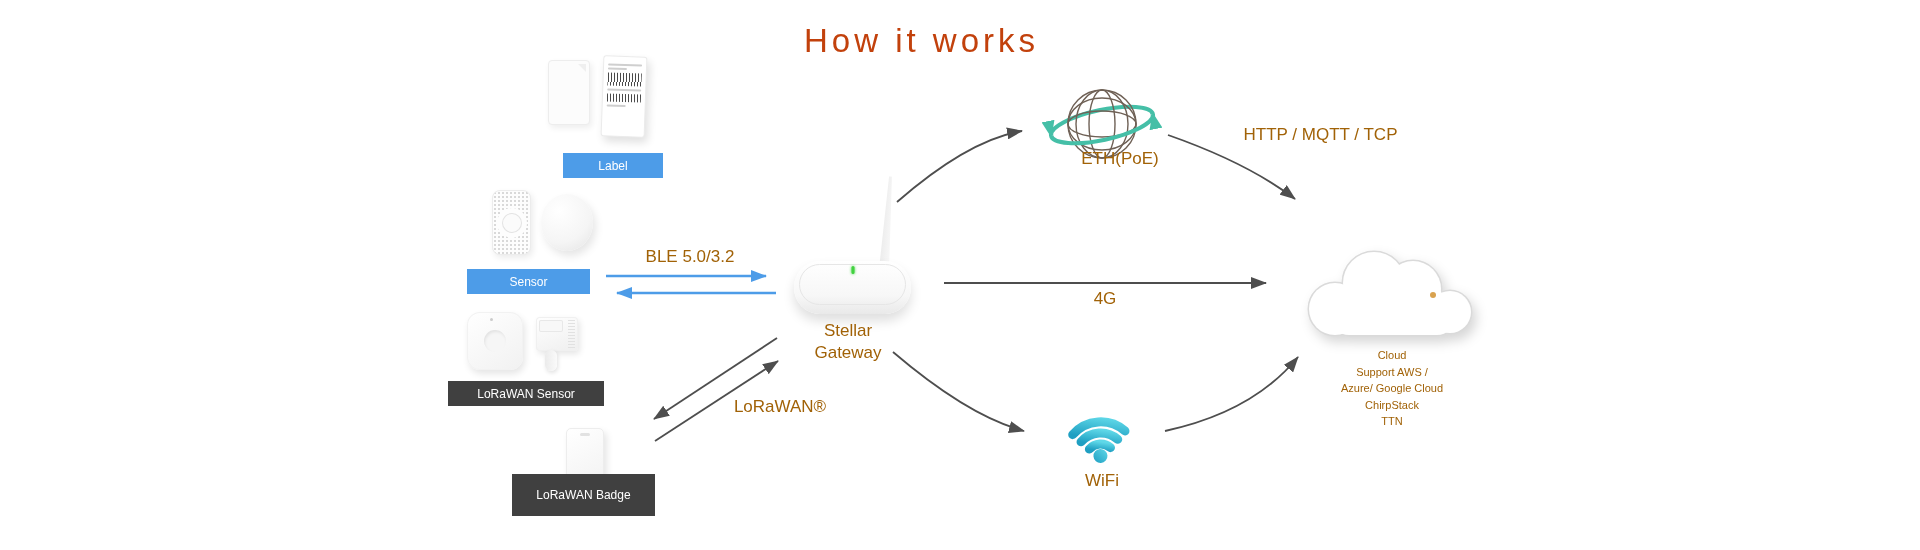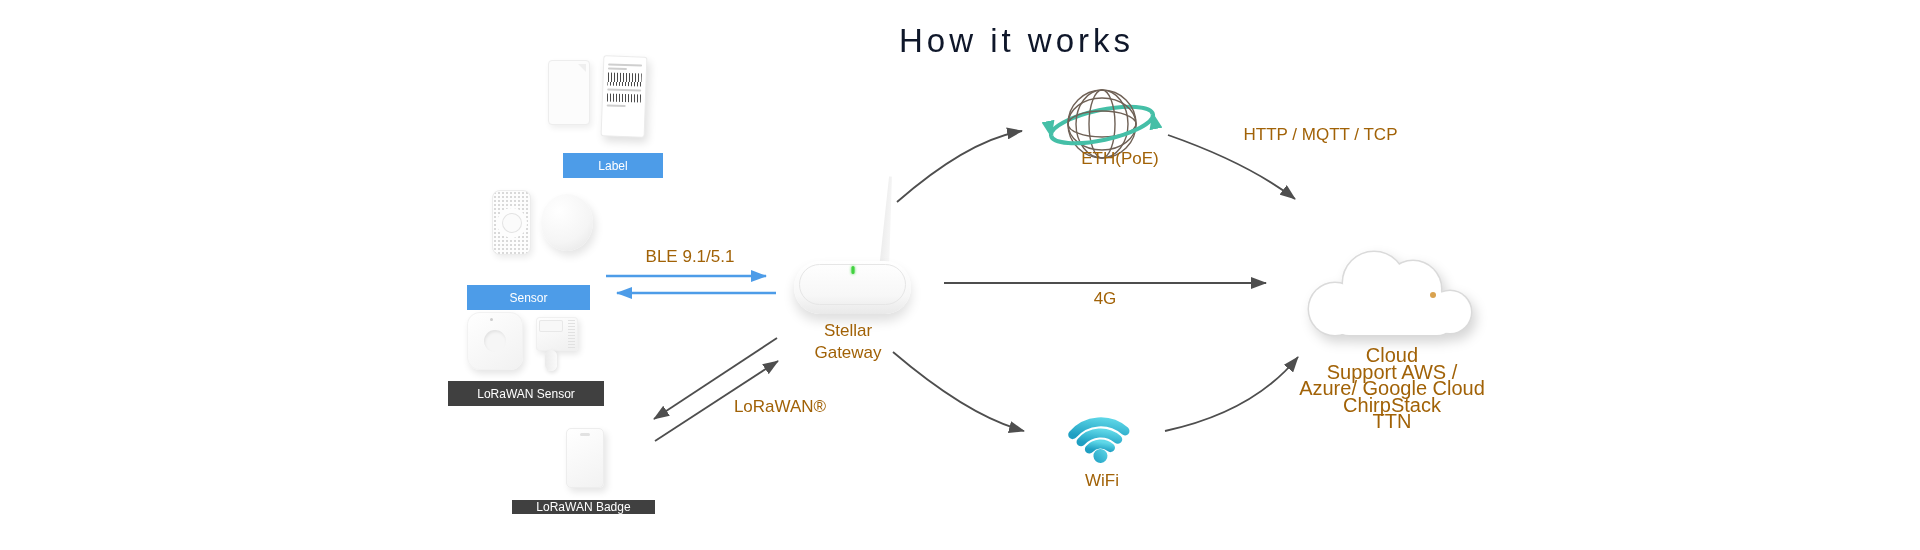--- a/index.html
+++ b/index.html
@@ -3,46 +3,46 @@
 <meta charset="utf-8">
 <style>
   html,body { margin:0; padding:0; background:#ffffff; }
   .canvas {
     position:relative; width:1920px; height:550px; background:#ffffff;
     overflow:hidden; font-family:"Liberation Sans", sans-serif;
   }
 
   
   .t-title {
-    position:absolute; left:804px; top:22px; width:330px; text-align:right;
-    font-size:33px; letter-spacing:4px; color:#0f172a; font-weight:500;
+    position:absolute; left:804px; top:22px; width:330px; text-align:left;
+    font-size:33px; letter-spacing:4px; color:#c2410c; font-weight:500;
   }
 
   
   .badge {
     position:absolute; display:flex; align-items:center; justify-content:center;
     color:#ffffff; font-size:12px; border-radius:0;
   }
   .badge.blue { background:#4d9ce8; }
   .badge.lightblue { background:#404040; }
   .b-label  { left:563px; top:153px; width:100px; height:25px; }
-  .b-sensor { left:467px; top:285px; width:123px; height:25px; }
+  .b-sensor { left:467px; top:269px; width:123px; height:25px; }
   .b-lws    { left:448px; top:381px; width:156px; height:25px; }
-  .b-lwb    { left:512px; top:500px; width:143px; height:14px;text-align:center; }
+  .b-lwb    { left:512px; top:474px; width:143px; height:42px;text-align:center; }
 
   
   .elabel { position:absolute; text-align:center; color:#a16207; font-size:17px; }
   .l-ble   { left:610px;  top:247px; width:160px; }
   .l-lora  { left:700px;  top:397px; width:160px; }
   .l-4g    { left:1065px; top:289px; width:80px; }
   .l-http  { left:1228px; top:125px; width:185px; }
   .l-gw    { left:788px;  top:320px; width:120px; line-height:1.3; }
   .l-eth   { left:1040px; top:149px; width:160px; }
   .l-wifi  { left:1052px; top:471px; width:100px; }
-  .l-cloud { left:1284px; top:347px; width:216px; font-size:20px; line-height:16.5px; }
+  .l-cloud { left:1284px; top:347px; width:216px; font-size:11px; line-height:16.5px; }
 
   
   .lbl-card {
     position:absolute; left:548px; top:60px; width:40px; height:63px;
     background:#fcfcfc; border:1px solid #ededed; border-radius:4px;
     box-shadow:2px 3px 6px rgba(0,0,0,.07);
   }
   .lbl-card::after {
     content:""; position:absolute; right:3px; top:3px; width:8px; height:8px;
     background:#efefef; clip-path:polygon(0 0,100% 100%,100% 0);
@@ -286,18 +286,18 @@
     <path d="M 776,293 H 617" stroke="#4d9ce8" stroke-width="2.4" fill="none" marker-end="url(#mb)"></path>
     <path d="M 655,441 L 778,361" stroke="#4e4e4e" stroke-width="1.8" fill="none" marker-end="url(#mg)"></path>
     <path d="M 777,338 L 654,419" stroke="#4e4e4e" stroke-width="1.8" fill="none" marker-end="url(#mg)"></path>
     <path d="M 897,202 Q 968,140 1022,131" stroke="#4e4e4e" stroke-width="1.8" fill="none" marker-end="url(#mg)"></path>
     <path d="M 944,283 H 1266" stroke="#4e4e4e" stroke-width="1.8" fill="none" marker-end="url(#mg)"></path>
     <path d="M 1168,135 Q 1248,163 1295,199" stroke="#4e4e4e" stroke-width="1.8" fill="none" marker-end="url(#mg)"></path>
     <path d="M 893,352 Q 968,416 1024,431" stroke="#4e4e4e" stroke-width="1.8" fill="none" marker-end="url(#mg)"></path>
     <path d="M 1165,431 Q 1253,412 1298,357" stroke="#4e4e4e" stroke-width="1.8" fill="none" marker-end="url(#mg)"></path>
   </svg>
 
-  <div class="elabel l-ble">BLE 9.1/5.1</div>
+  <div class="elabel l-ble">BLE 5.0/3.2</div>
   <div class="elabel l-lora">LoRaWAN®</div>
   <div class="elabel l-4g">4G</div>
   <div class="elabel l-http">HTTP / MQTT / TCP</div>
 
 </div>
 
 </body></html>

